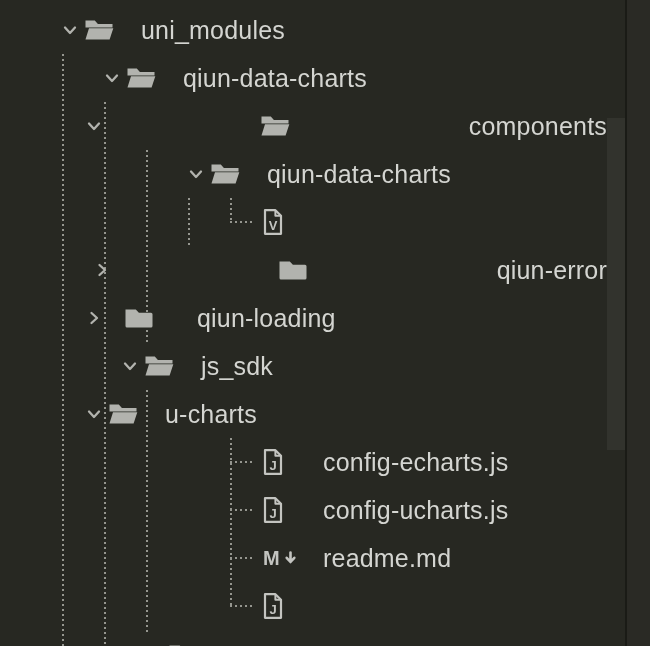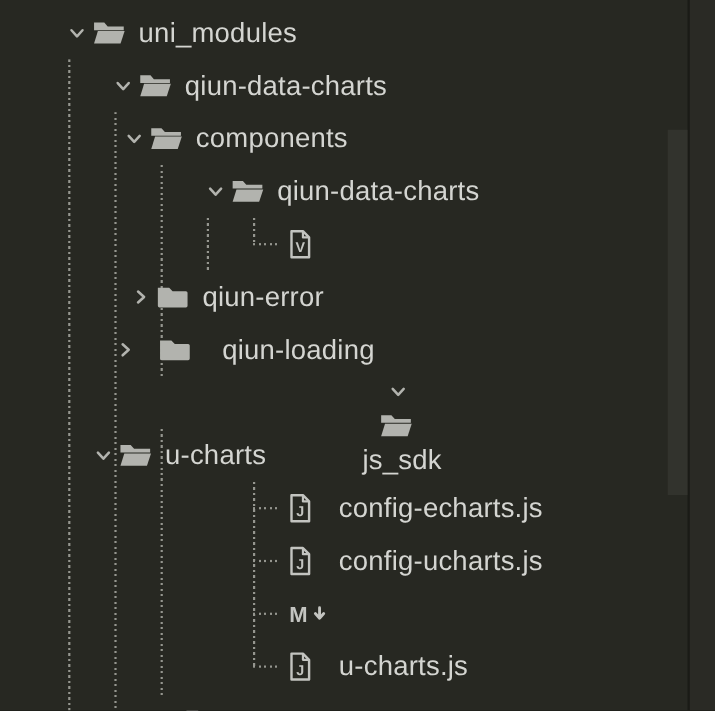--- a/index.html
+++ b/index.html
@@ -20,21 +20,21 @@
   .twisty{
     width:28px;height:48px;flex:0 0 28px;
     display:flex;align-items:center;justify-content:center;
   }
   .iconbox{
     width:34px;height:48px;flex:0 0 34px;
     display:flex;align-items:center;
   }
   .iconbox.file{width:38px;flex:0 0 38px;padding-left:8px;box-sizing:content-box;}
   .label{
-    margin-left:8px;
+    margin-left:23px;
     font-size:25px;letter-spacing:.2px;
     color:#d4d5d1;
   }
   .connector{
     width:30px;height:48px;flex:0 0 30px;
     background-image:repeating-linear-gradient(to right,#95968f 0 2px,transparent 2px 5px);
     background-size:22px 2px;background-repeat:no-repeat;background-position:6px center;
   }
   .vguide{
     position:absolute;width:2px;
@@ -81,21 +81,21 @@
           </svg>
         </span>
         <span class="iconbox">
           <svg width="30" height="24" viewBox="0 0 30 24">
             <path d="M1.5 2.5 h9.3 l3.1 3.5 h14.6 v3.4 H1.5 z" fill="#b2b3ae"></path>
             <path d="M5 10.2 H29.3 L25.6 21.5 H1.5 z" fill="#b2b3ae"></path>
           </svg>
         </span>
         <span class="label">qiun-data-charts</span>
       </div>
-      <div class="row" style="padding-left: 108px;">
+      <div class="row" style="padding-left: 80px; justify-content: space-between;">
         <span class="twisty">
           <svg width="20" height="20" viewBox="0 0 20 20">
             <polyline points="5,7.5 10,13 15,7.5" fill="none" stroke="#b2b3ae" stroke-width="2.3" stroke-linecap="round" stroke-linejoin="round"></polyline>
           </svg>
         </span>
         <span class="iconbox">
           <svg width="30" height="24" viewBox="0 0 30 24">
             <path d="M1.5 2.5 h9.3 l3.1 3.5 h14.6 v3.4 H1.5 z" fill="#b2b3ae"></path>
             <path d="M5 10.2 H29.3 L25.6 21.5 H1.5 z" fill="#b2b3ae"></path>
           </svg>
@@ -119,47 +119,47 @@
       <div class="row" style="padding-left: 224px;">
         <span class="connector"></span>
         <span class="iconbox file">
           <svg width="22" height="28" viewBox="0 0 22 28">
             <path d="M3 2.2 H13.4 L19 7.8 V25.8 H3 z" fill="none" stroke="#c3c4c0" stroke-width="2.2" stroke-linejoin="round"></path>
             <path d="M13.4 2.2 V7.8 H19" fill="none" stroke="#c3c4c0" stroke-width="2" stroke-linejoin="round"></path>
             <text x="11" y="21.5" text-anchor="middle" font-size="13" font-weight="600" fill="#c3c4c0">V</text>
           </svg>
         </span>
       </div>
-      <div class="row" style="padding-left: 114px;">
+      <div class="row" style="padding-left: 88px; justify-content: space-between;">
         <span class="twisty">
           <svg width="20" height="20" viewBox="0 0 20 20">
             <polyline points="7.5,5 13,10 7.5,15" fill="none" stroke="#b2b3ae" stroke-width="2.3" stroke-linecap="round" stroke-linejoin="round"></polyline>
           </svg>
         </span>
         <span class="iconbox">
           <svg width="30" height="24" viewBox="0 0 30 24">
             <path d="M1.5 3.5 h10.3 l3.1 3.2 h12.1 a1.5 1.5 0 0 1 1.5 1.5 V20 a1.5 1.5 0 0 1 -1.5 1.5 H3 A1.5 1.5 0 0 1 1.5 20 z" fill="#b2b3ae"></path>
           </svg>
         </span>
         <span class="label">qiun-error</span>
       </div>
-      <div class="row" style="padding-left: 100px; gap: 16px;">
+      <div class="row" style="padding-left: 80px; gap: 16px;">
         <span class="twisty">
           <svg width="20" height="20" viewBox="0 0 20 20">
             <polyline points="7.5,5 13,10 7.5,15" fill="none" stroke="#b2b3ae" stroke-width="2.3" stroke-linecap="round" stroke-linejoin="round"></polyline>
           </svg>
         </span>
         <span class="iconbox">
           <svg width="30" height="24" viewBox="0 0 30 24">
             <path d="M1.5 3.5 h10.3 l3.1 3.2 h12.1 a1.5 1.5 0 0 1 1.5 1.5 V20 a1.5 1.5 0 0 1 -1.5 1.5 H3 A1.5 1.5 0 0 1 1.5 20 z" fill="#b2b3ae"></path>
           </svg>
         </span>
         <span class="label">qiun-loading</span>
       </div>
-      <div class="row" style="padding-left: 116px; flex-direction: column;">
+      <div class="row" style="padding-left: 116px;">
         <span class="twisty">
           <svg width="20" height="20" viewBox="0 0 20 20">
             <polyline points="5,7.5 10,13 15,7.5" fill="none" stroke="#b2b3ae" stroke-width="2.3" stroke-linecap="round" stroke-linejoin="round"></polyline>
           </svg>
         </span>
         <span class="iconbox">
           <svg width="30" height="24" viewBox="0 0 30 24">
             <path d="M1.5 2.5 h9.3 l3.1 3.5 h14.6 v3.4 H1.5 z" fill="#b2b3ae"></path>
             <path d="M5 10.2 H29.3 L25.6 21.5 H1.5 z" fill="#b2b3ae"></path>
           </svg>
@@ -203,31 +203,31 @@
         <span class="label">config-ucharts.js</span>
       </div>
       <div class="row" style="padding-left: 224px;">
         <span class="connector"></span>
         <span class="iconbox file">
           <svg width="36" height="26" viewBox="0 0 36 26">
             <text x="1" y="20" font-size="20" font-weight="700" fill="#c3c4c0" font-family="Liberation Sans, sans-serif">M</text>
             <path d="M28.5 7.5 V16 M24.7 12.8 L28.5 17 L32.3 12.8" fill="none" stroke="#c3c4c0" stroke-width="2.6" stroke-linecap="round" stroke-linejoin="round"></path>
           </svg>
         </span>
+        <span class="label">readme.md</span>
       </div>
       <div class="row" style="padding-left: 224px;">
         <span class="connector"></span>
         <span class="iconbox file">
           <svg width="22" height="28" viewBox="0 0 22 28">
             <path d="M3 2.2 H13.4 L19 7.8 V25.8 H3 z" fill="none" stroke="#c3c4c0" stroke-width="2.2" stroke-linejoin="round"></path>
             <path d="M13.4 2.2 V7.8 H19" fill="none" stroke="#c3c4c0" stroke-width="2" stroke-linejoin="round"></path>
             <text x="11" y="21.5" text-anchor="middle" font-size="13" font-weight="600" fill="#c3c4c0">J</text>
           </svg>
         </span>
-        <span class="label">u-charts.js</span>
       </div>
       <div class="row" style="padding-left: 140px;">
         <span class="twisty"></span>
         <span class="iconbox">
           <svg width="30" height="24" viewBox="0 0 30 24">
             <path d="M1.5 3.5 h10.3 l3.1 3.2 h12.1 a1.5 1.5 0 0 1 1.5 1.5 V20 a1.5 1.5 0 0 1 -1.5 1.5 H3 A1.5 1.5 0 0 1 1.5 20 z" fill="#b2b3ae"></path>
           </svg>
         </span>
         <span class="label"></span>
       </div>

